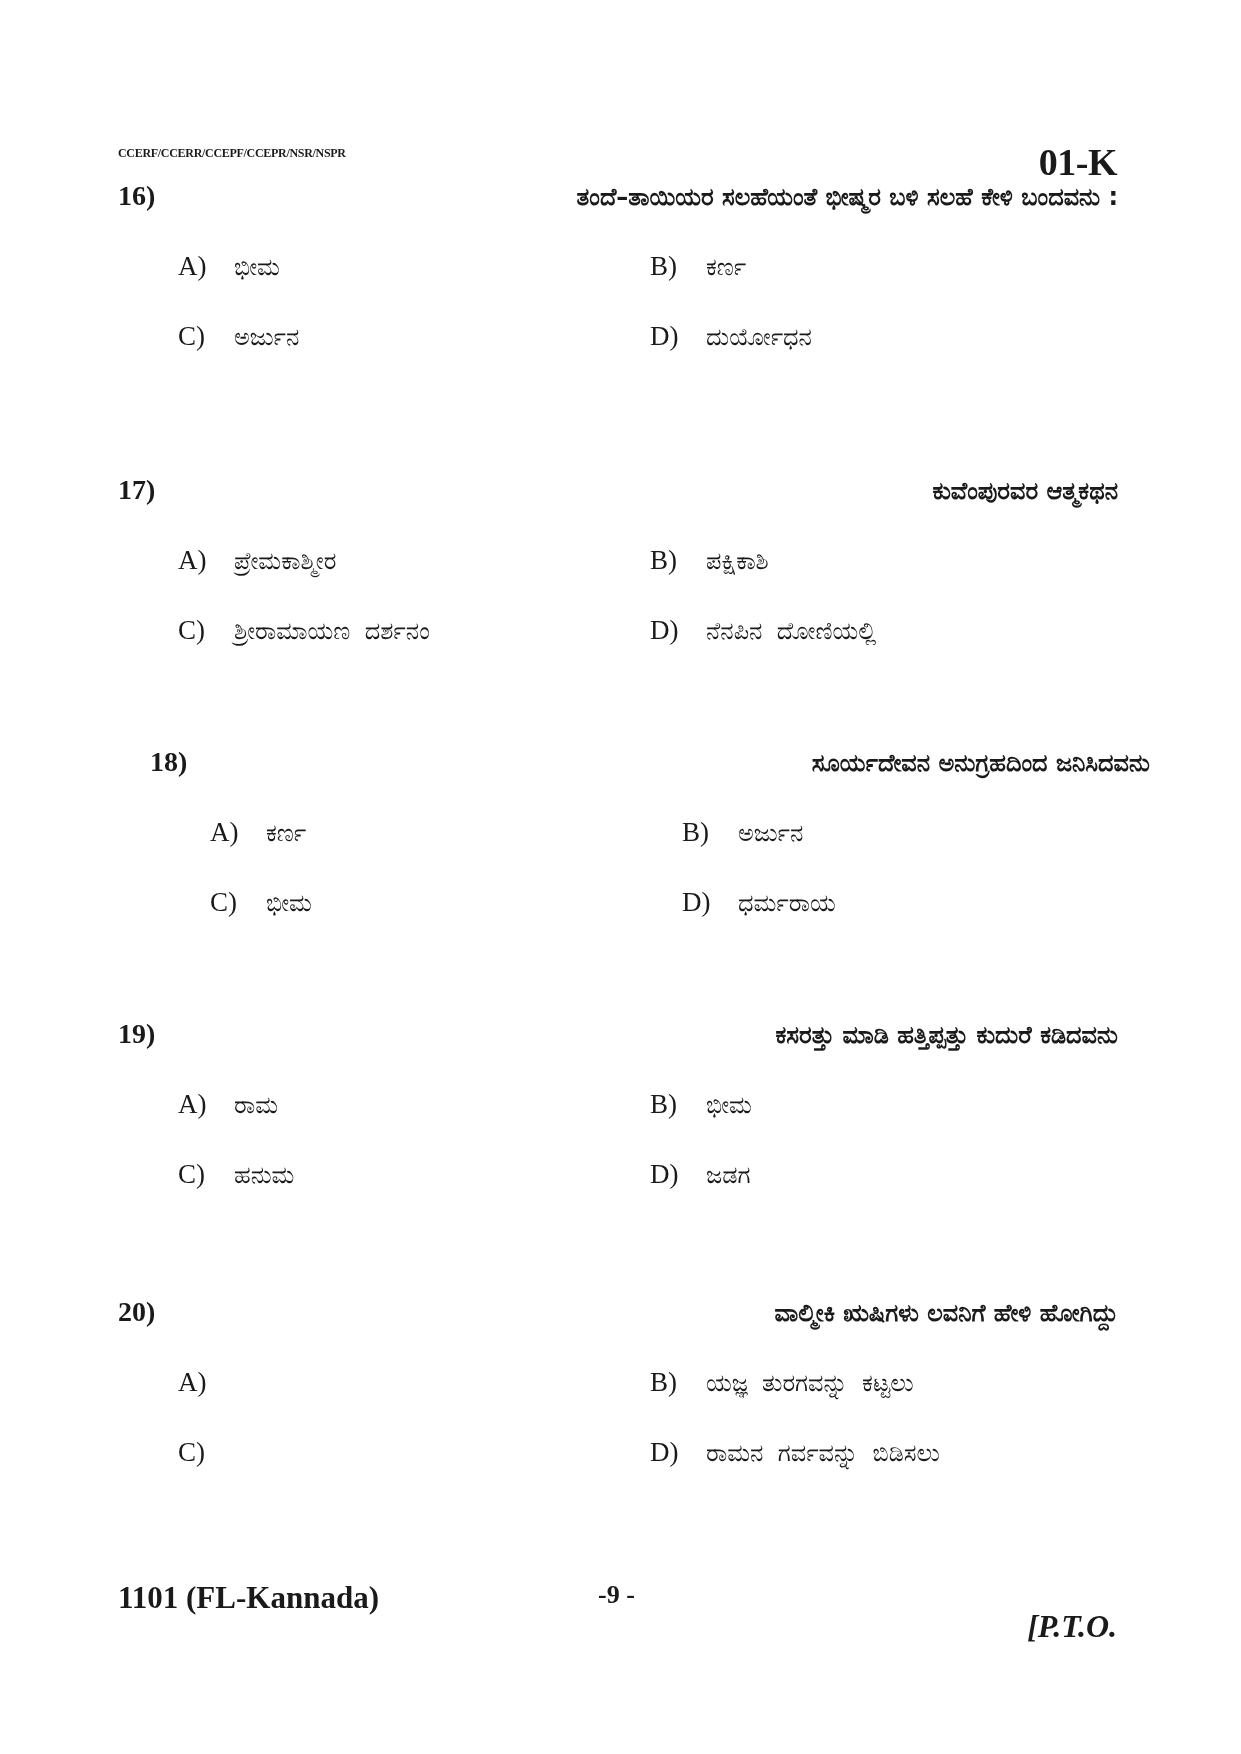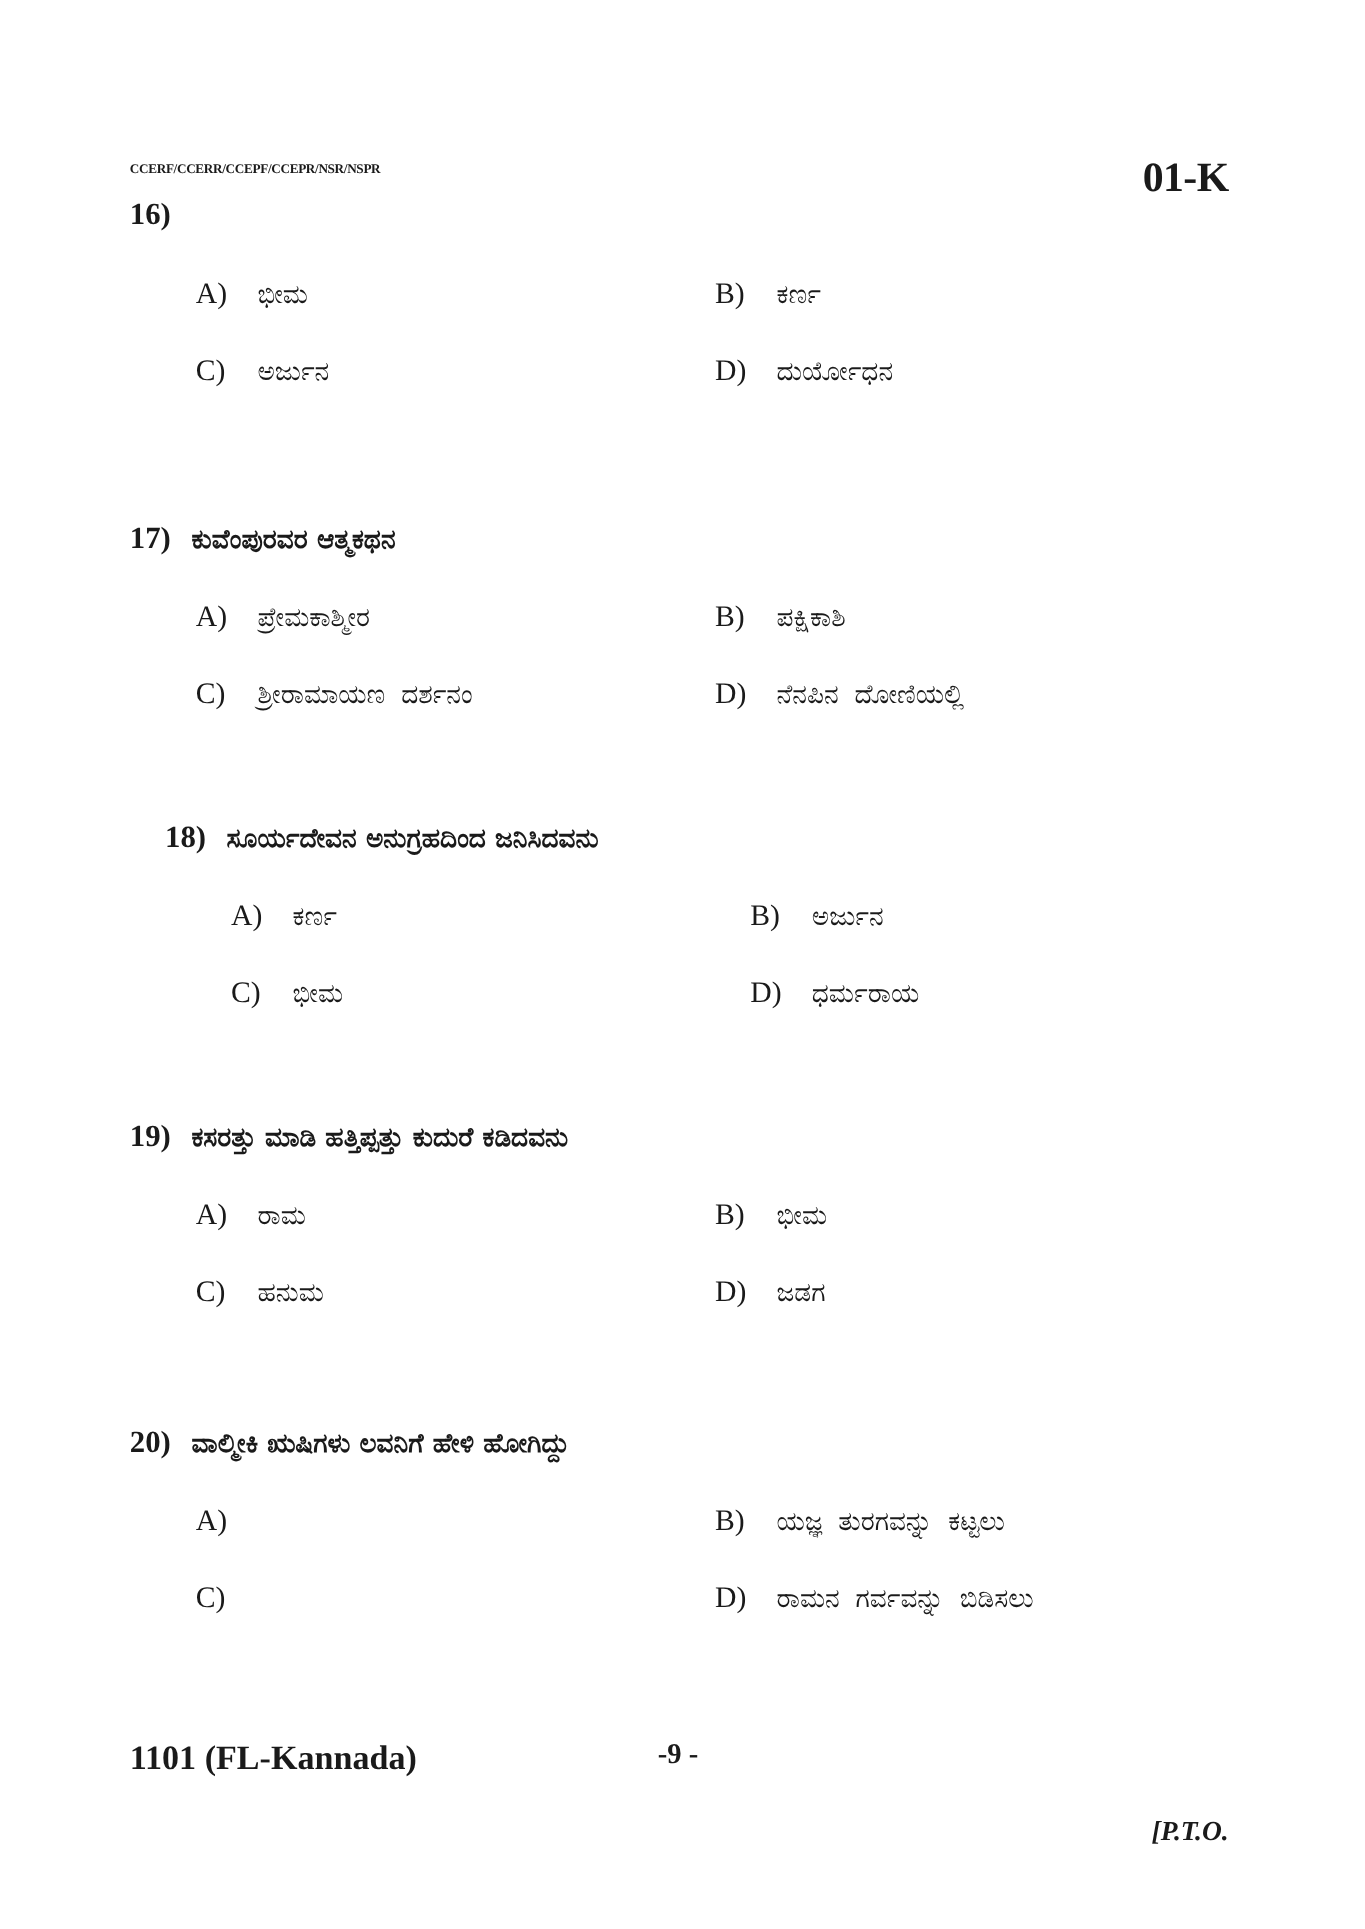--- a/index.html
+++ b/index.html
@@ -37,20 +37,21 @@
       left: 118px;
       width: 1000px;
     }
     .q-line {
       display: flex;
       align-items: baseline;
       font-size: 27px;
       font-weight: bold;
       height: 40px;
       line-height: 40px;
+      justify-content: space-between;
     }
     .q-num {
       width: 56px;
       font-family: "Liberation Serif", serif;
       font-weight: bold;
       font-size: 28px;
     }
     .q-text {
       font-family: "DejaVu Sans", sans-serif;
       font-weight: bold;
@@ -92,35 +93,36 @@
     .footer-center {
       position: absolute;
       left: 598px;
       top: 1580px;
       font-size: 26px;
       font-weight: bold;
     }
     .footer-right {
       position: absolute;
       right: 124px;
-      top: 1652px;
-      font-size: 25px;
+      top: 1608px;
+      font-size: 32px;
       font-weight: bold;
       font-style: italic;
     }
   </style>
 </head>
 <body>
 
 <div class="header-code">CCERF/CCERR/CCEPF/CCEPR/NSR/NSPR</div>
 <div class="header-set">01-K</div>
 
 <div class="question" style="top:176px;">
   <div class="q-line">
     <span class="q-num">16)</span>
+    <span class="q-text">ತಂದೆ–ತಾಯಿಯರ ಸಲಹೆಯಂತೆ ಭೀಷ್ಮರ ಬಳಿ ಸಲಹೆ ಕೇಳಿ ಬಂದವನು :</span>
   </div>
   <div class="opts">
     <div class="opt a">
       <span class="opt-label">A)</span>
       <span class="opt-text">ಭೀಮ</span>
     </div>
     <div class="opt b">
       <span class="opt-label">B)</span>
       <span class="opt-text">ಕರ್ಣ</span>
     </div>

